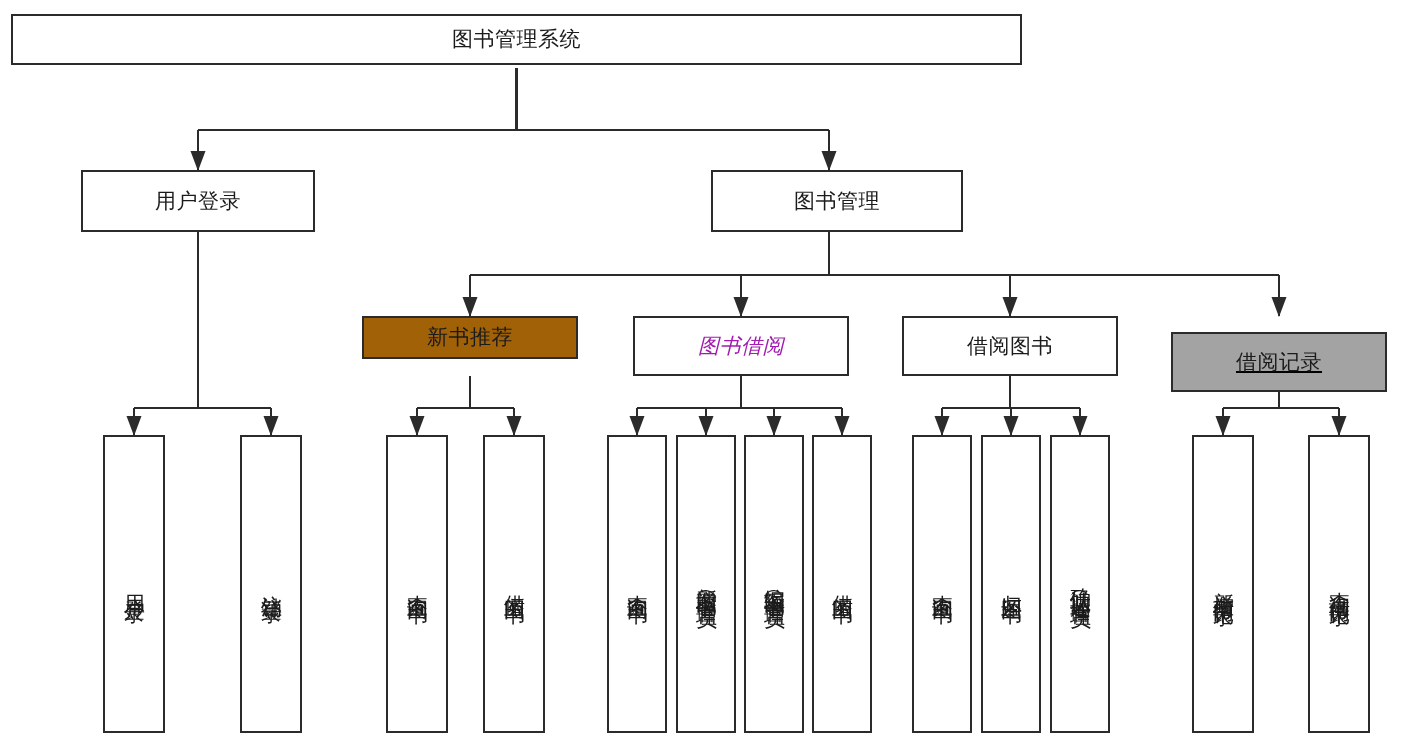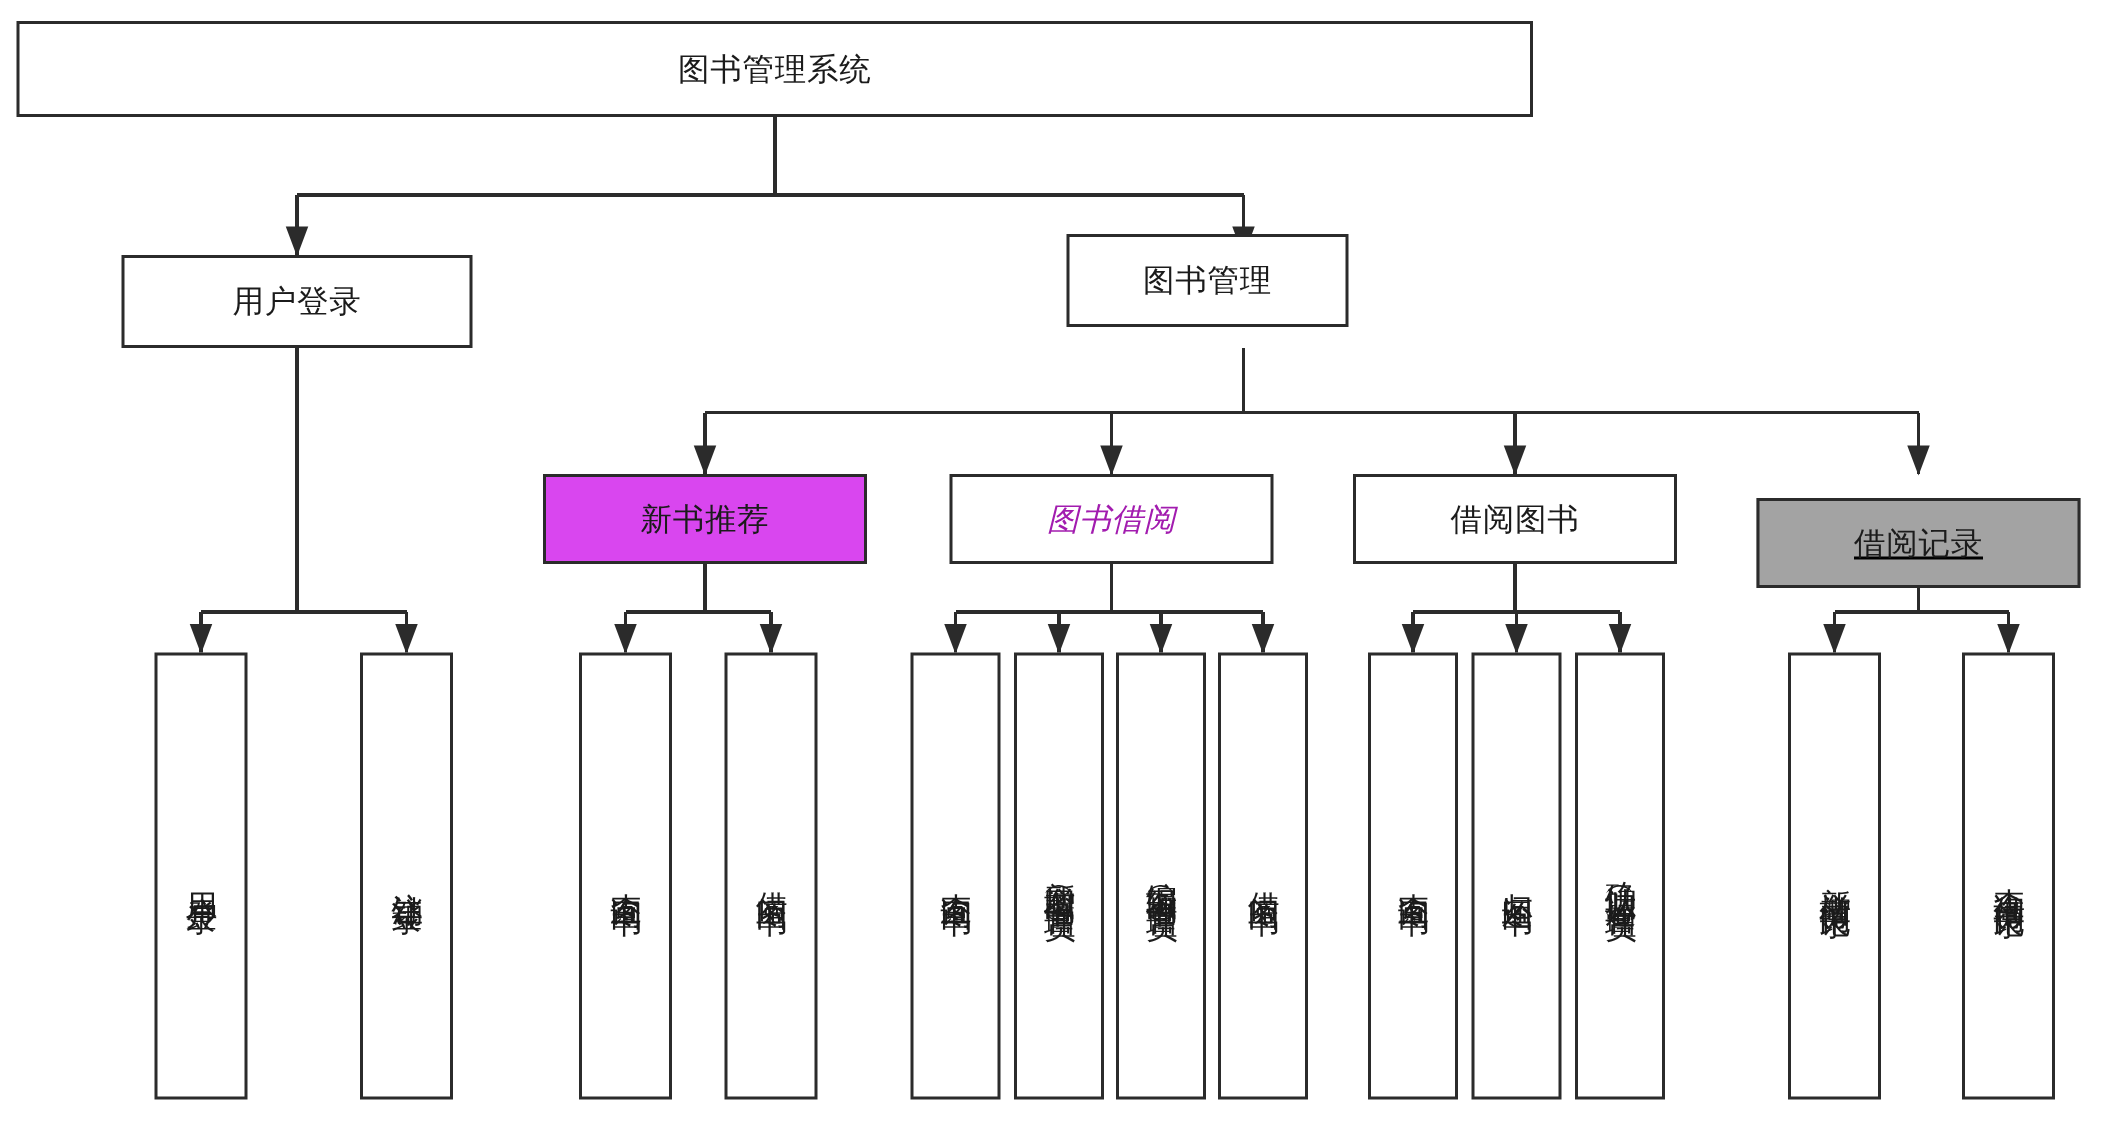--- a/index.html
+++ b/index.html
@@ -115,30 +115,30 @@
       <line x1="1080" y1="408" x2="1080" y2="435" stroke="#2b2b2b" stroke-width="2.4" shape-rendering="crispEdges"></line>
       <polygon points="1072.5,416 1087.5,416 1080,436" fill="#2b2b2b"></polygon>
       <line x1="1279" y1="376" x2="1279" y2="408" stroke="#2b2b2b" stroke-width="2.4" shape-rendering="crispEdges"></line>
       <line x1="1223" y1="408" x2="1339" y2="408" stroke="#2b2b2b" stroke-width="2.4" shape-rendering="crispEdges"></line>
       <line x1="1223" y1="408" x2="1223" y2="435" stroke="#2b2b2b" stroke-width="2.4" shape-rendering="crispEdges"></line>
       <polygon points="1215.5,416 1230.5,416 1223,436" fill="#2b2b2b"></polygon>
       <line x1="1339" y1="408" x2="1339" y2="435" stroke="#2b2b2b" stroke-width="2.4" shape-rendering="crispEdges"></line>
       <polygon points="1331.5,416 1346.5,416 1339,436" fill="#2b2b2b"></polygon>
     </svg>
   <div id="nodes">
-      <div class="node horiz" style="left: 11px; top: 14px; width: 1011px; height: 64px; border-color: rgb(43, 43, 43); background: rgb(255, 255, 255);">
+      <div class="node horiz" style="left: 11px; top: 14px; width: 1011px; height: 51px; border-color: rgb(43, 43, 43); background: rgb(255, 255, 255);">
         <span class="node-label" style="color: rgb(27, 27, 27);">图书管理系统</span>
       </div>
       <div class="node horiz" style="left: 81px; top: 170px; width: 234px; height: 62px; border-color: rgb(43, 43, 43); background: rgb(255, 255, 255);">
         <span class="node-label" style="color: rgb(27, 27, 27);">用户登录</span>
       </div>
-      <div class="node horiz" style="left: 711px; top: 156px; width: 188px; height: 62px; border-color: rgb(43, 43, 43); background: rgb(255, 255, 255);">
+      <div class="node horiz" style="left: 711px; top: 170px; width: 252px; height: 62px; border-color: rgb(43, 43, 43); background: rgb(255, 255, 255);">
         <span class="node-label" style="color: rgb(27, 27, 27);">图书管理</span>
       </div>
-      <div class="node horiz" style="left: 362px; top: 316px; width: 216px; height: 60px; border-color: rgb(43, 43, 43); background: #d946ef;">
+      <div class="node horiz" style="left: 362px; top: 316px; width: 216px; height: 43px; border-color: rgb(43, 43, 43); background: #a16207;">
         <span class="node-label" style="color: rgb(27, 27, 27);">新书推荐</span>
       </div>
       <div class="node horiz" style="left: 633px; top: 316px; width: 216px; height: 60px; border-color: rgb(43, 43, 43); background: rgb(255, 255, 255);">
         <span class="node-label" style="color: #a21caf; font-style: italic;">图书借阅</span>
       </div>
       <div class="node horiz" style="left: 902px; top: 316px; width: 216px; height: 60px; border-color: rgb(43, 43, 43); background: rgb(255, 255, 255);">
         <span class="node-label" style="color: rgb(27, 27, 27);">借阅图书</span>
       </div>
       <div class="node horiz" style="left: 1171px; top: 332px; width: 216px; height: 60px; border-color: rgb(43, 43, 43); background: #a3a3a3; text-decoration: underline;">
         <span class="node-label" style="color: rgb(27, 27, 27);">借阅记录</span>

